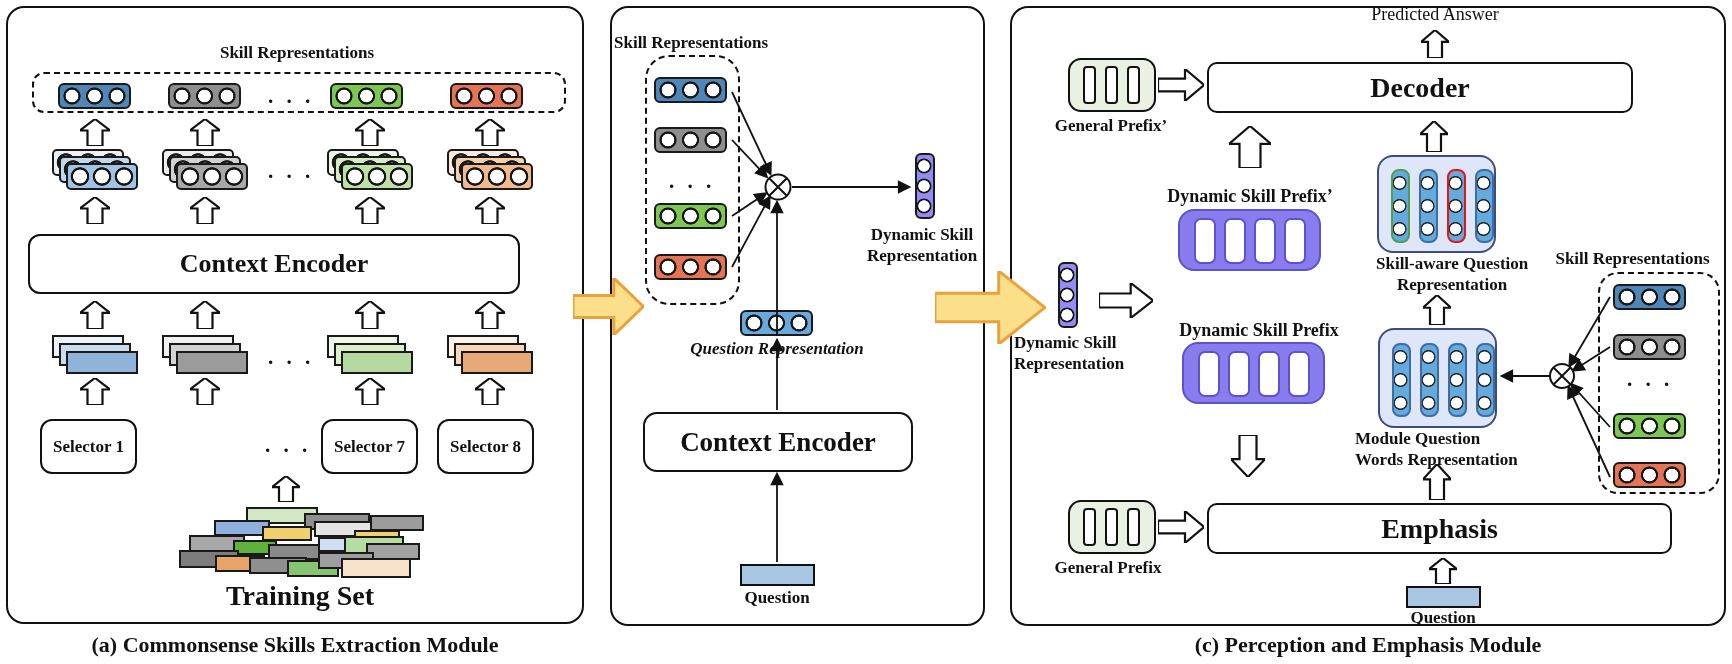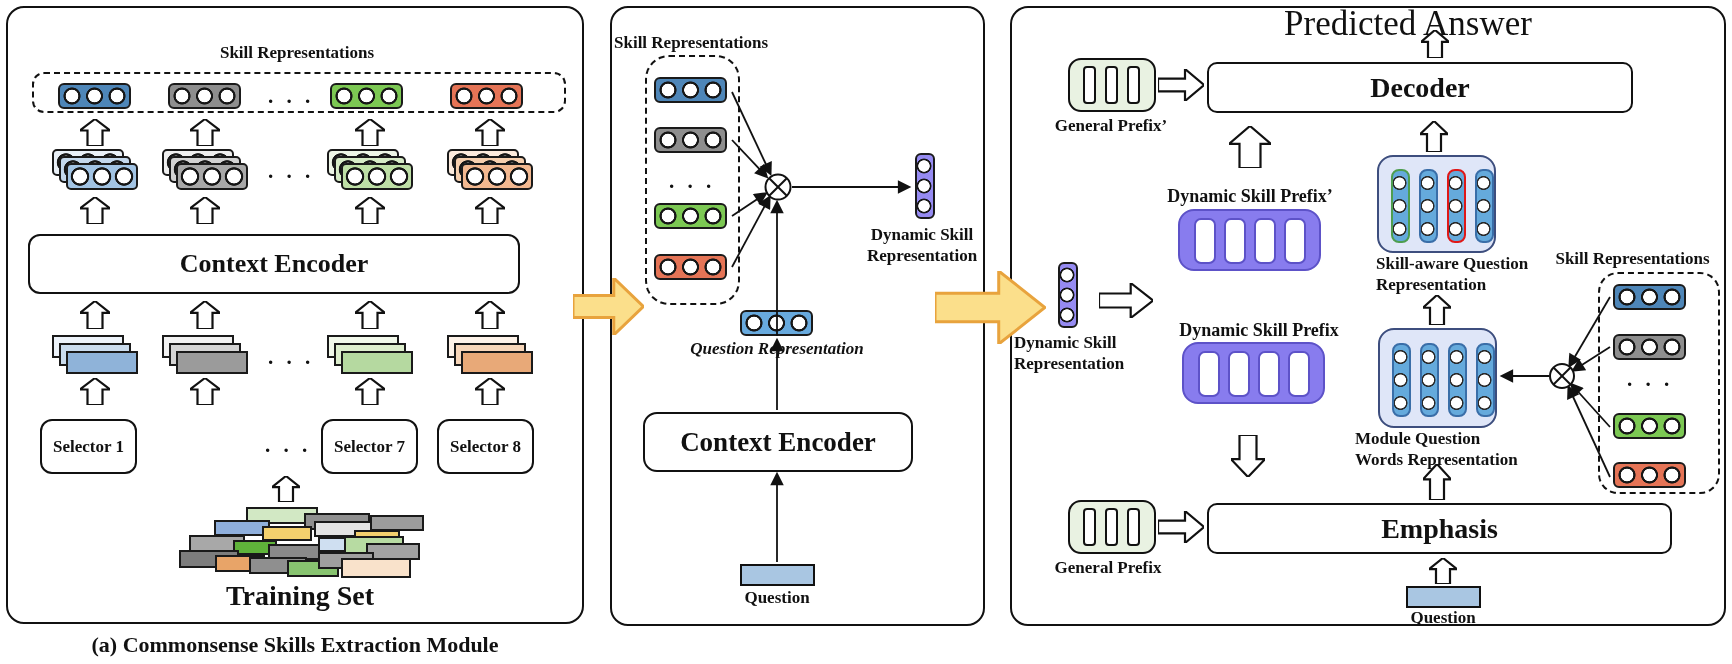--- a/index.html
+++ b/index.html
@@ -184,22 +184,23 @@
   <div class="lbl ctr" style="left:657px;top:338px;width:240px;font-style:italic;">Question Representation</div>
 
   <div class="bigbox rbox" style="left:643px;top:412px;width:270px;height:60px;font-size:27px;">
     <span>Context Encoder</span>
   </div>
 
   <div class="qrect" style="left:740px;top:564px;"></div>
   <div class="lbl ctr" style="left:707px;top:587px;width:140px;">Question</div>
 
   <div class="panel" style="left:1010px;top:6px;width:716px;height:620px;"></div>
-
-  <div class="abs" style="left:1258px;top:4px;width:300px;font-size:35px;text-align:center;white-space:nowrap;">Predicted Answer</div>
+  <div class="caption" style="left:1010px;top:632px;width:716px;">(c) Perception and Emphasis Module</div>
+
+  <div class="abs" style="left:1285px;top:4px;width:300px;font-size:18px;text-align:center;white-space:nowrap;">Predicted Answer</div>
 
   <div class="gprefix" style="left:1068px;top:58px;">
     <div class="slot" style="left:13px;"></div>
     <div class="slot" style="left:35px;"></div>
     <div class="slot" style="left:57px;"></div>
   </div>
   <div class="lbl ctr" style="left:1031px;top:115px;width:160px;">General Prefix’</div>
 
   <div class="bigbox" style="left:1207px;top:62px;width:426px;height:51px;">
     <span>Decoder</span>
@@ -212,21 +213,21 @@
     <div class="slot" style="left:74px;"></div>
     <div class="slot" style="left:104px;"></div>
   </div>
 
   <div class="bluecont" style="left:1377px;top:155px;">
     <div class="tok-sa" style="left:12px;top:12px;--b:#4e9e50;"></div>
     <div class="tok-sa" style="left:40px;top:12px;--b:#3a6ea8;"></div>
     <div class="tok-sa" style="left:68px;top:12px;--b:#e01818;"></div>
     <div class="tok-sa" style="left:96px;top:12px;--b:#3a6ea8;"></div>
   </div>
-  <div class="lbl" style="left:1376px;top:253px;">
+  <div class="lbl" style="left:1376px;top:253px;text-align:center;">
     <div>Skill-aware Question</div>
     <div>Representation</div>
   </div>
 
   <div class="tok-v" style="left:1058px;top:262px;"></div>
   <div class="lbl" style="left:1014px;top:332px;">
     <div>Dynamic Skill</div>
     <div>Representation</div>
   </div>
 

